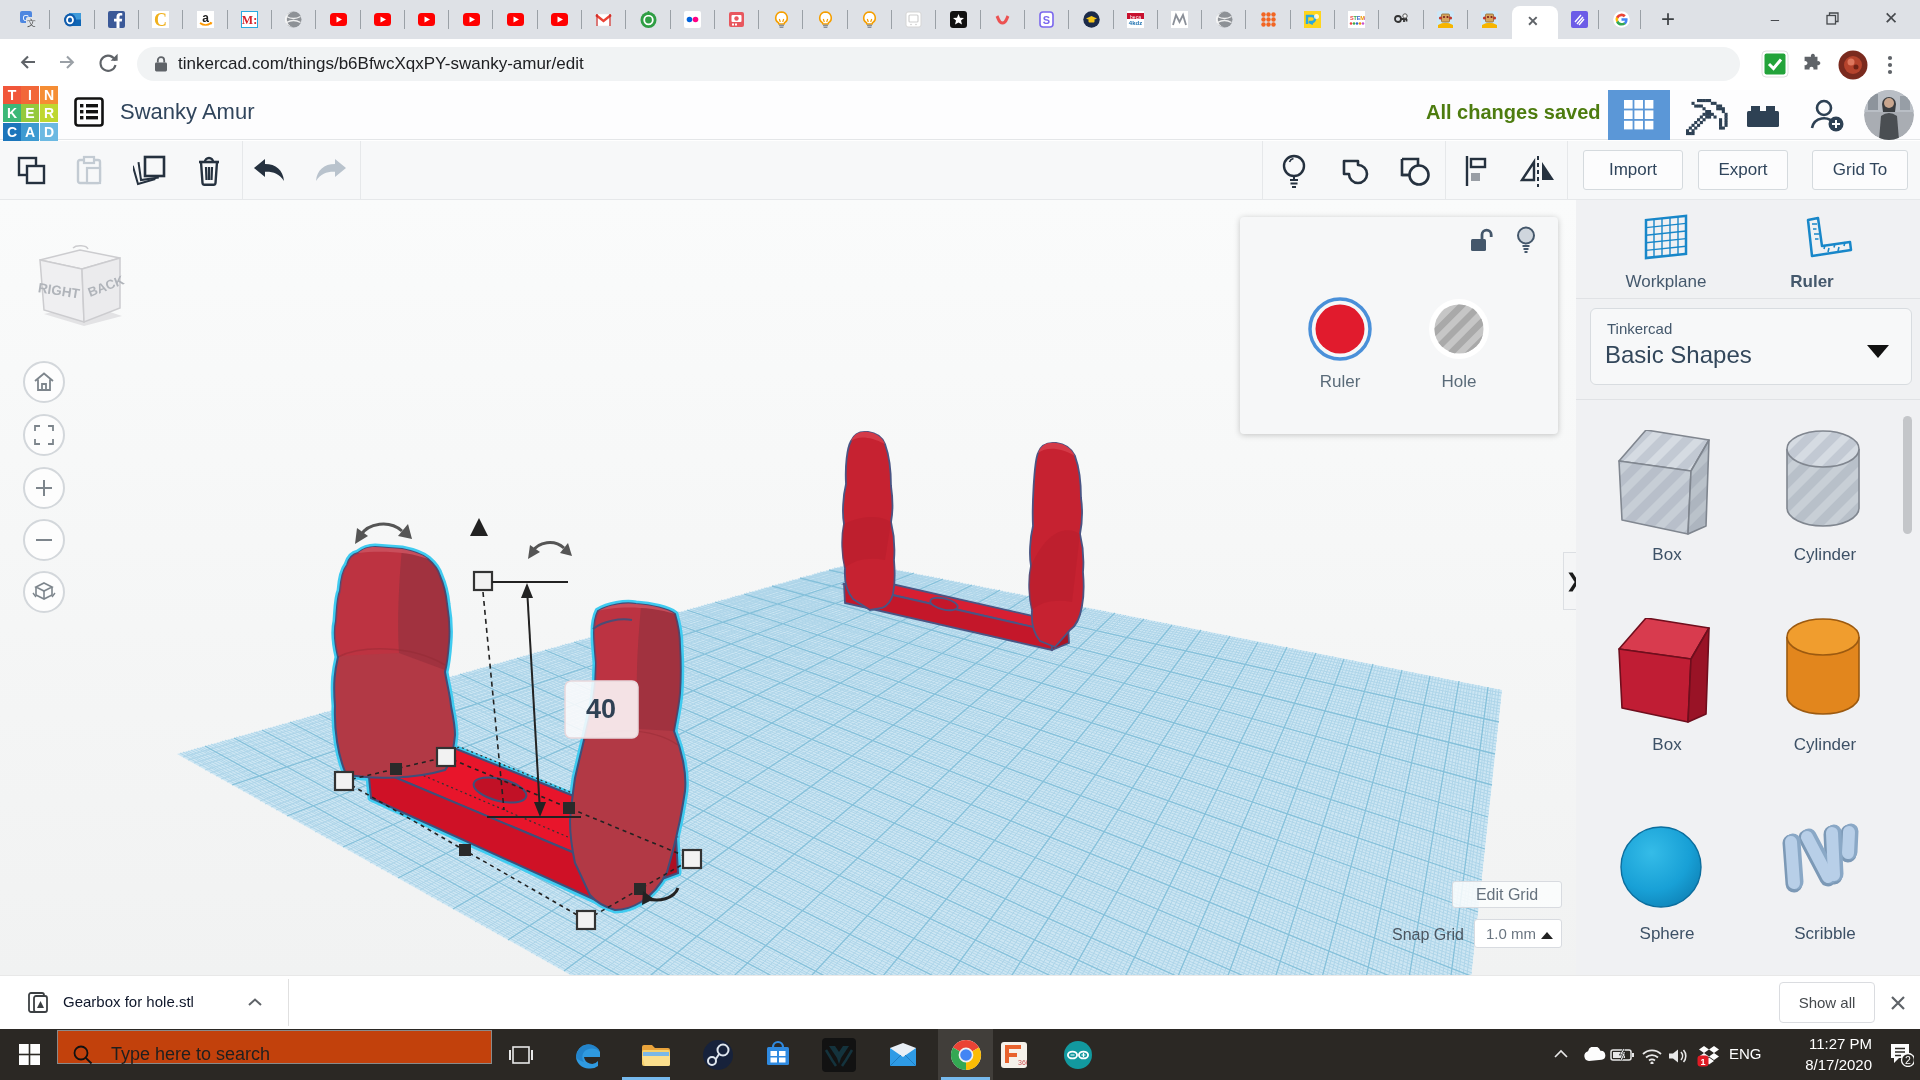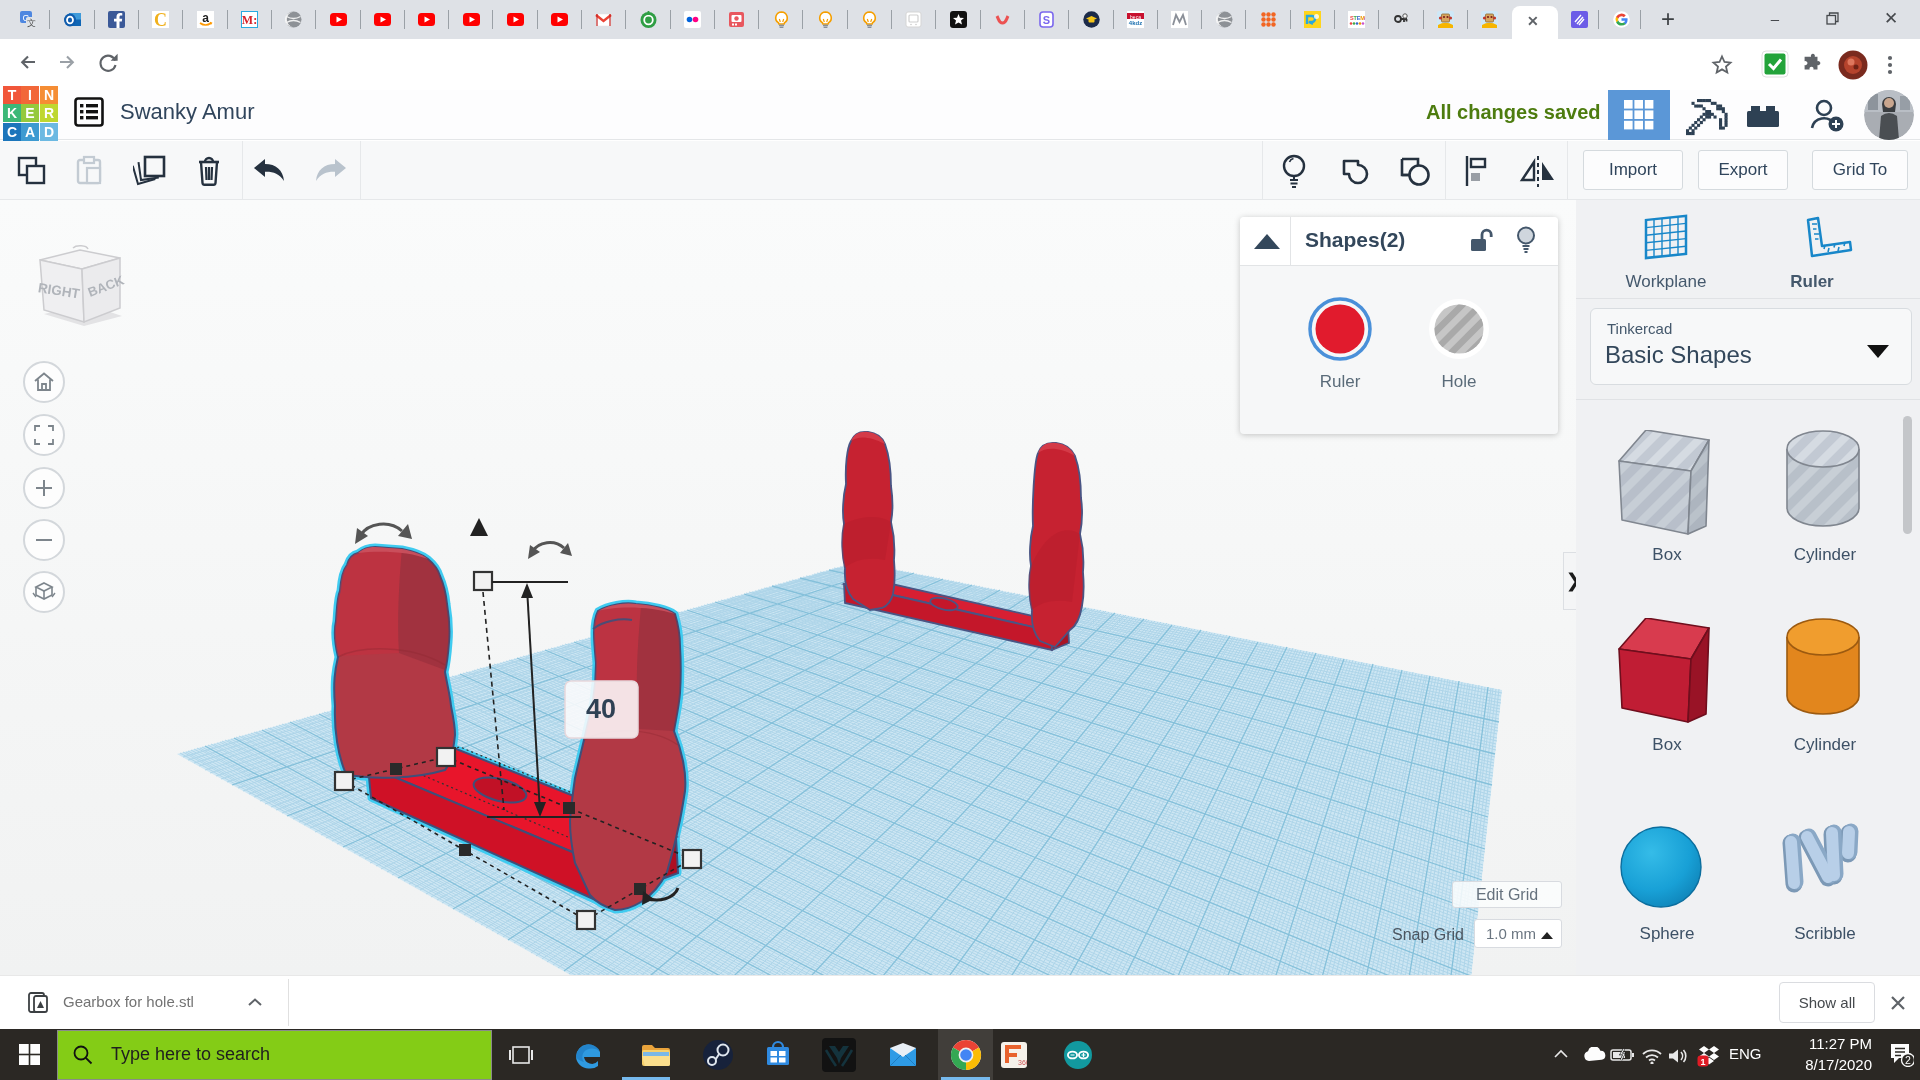--- a/index.html
+++ b/index.html
@@ -41,25 +41,25 @@
   #rpanel { left:1576px; top:200px; width:344px; height:775px; background:#f0f1f3; }
   .rplabel { position:absolute; font-size:17px; color:#44586c; text-align:center; }
   #dropdown { position:absolute; left:14px; top:108px; width:322px; height:77px; background:#f7f8f9; border:1px solid #d8dce0; border-radius:6px; }
   #dropdown .s1 { position:absolute; left:16px; top:11px; font-size:15px; color:#44586c; }
   #dropdown .s2 { position:absolute; left:14px; top:32px; font-size:24px; color:#33475b; }
   #dropdown .car { position:absolute; right:22px; top:36px; width:0; height:0; border-left:11px solid transparent; border-right:11px solid transparent; border-top:13px solid #111; }
   .rpsep { position:absolute; left:0; width:344px; height:1px; background:#e0e2e5; }
   #rscroll { position:absolute; left:327px; top:216px; width:9px; height:118px; background:#c4c6c9; border-radius:5px; }
   .shlabel { position:absolute; font-size:17px; color:#3d5166; width:120px; text-align:center; }
   #dlbar { left:0; top:975px; width:1920px; height:54px; background:#fff; border-top:1px solid #e8e8e8; }
-  #dlname { position:absolute; left:63px; top:17px; font-size:15px; color:#737373; }
+  #dlname { position:absolute; left:63px; top:17px; font-size:15px; color:#0f172a; }
   #dlsep { position:absolute; left:288px; top:3px; width:1px; height:47px; background:#e0e0e0; }
   #showall { position:absolute; left:1779px; top:6px; width:96px; height:41px; border:1px solid #dadce0; border-radius:4px; color:#45494d; font-size:15px; text-align:center; line-height:39px; background:#fff;}
   #taskbar { left:0; top:1029px; width:1920px; height:51px; background:#2b2824; }
-  #tsearch { position:absolute; left:57px; top:1px; width:435px; height:50px; background:#84cc16; border:1px solid #8a8a8a; }
+  #tsearch { position:absolute; left:57px; top:1px; width:435px; height:34px; background:#c2410c; border:1px solid #8a8a8a; }
   #tsearch .t { position:absolute; left:53px; top:13px; font-size:18px; color:#1f1f1f; }
   #chrometile { position:absolute; left:938px; top:0; width:55px; height:51px; background:#413e3a; }
   .underline { position:absolute; top:48px; height:3px; background:#76b9ed; }
   .trayt { position:absolute; color:#fff; font-size:15px; }
 </style>
 </head>
 <body>
 <div id="stage">
   <div id="tabstrip" class="abs">
 <div class="fav" style="left:20px"><svg width="17" height="17" viewBox="0 0 17 17" style="">
@@ -340,20 +340,27 @@
         <circle cx="15" cy="15" r="14.5" fill="#7a2a1e"></circle>
         <circle cx="15" cy="15" r="9" fill="#b5432c"></circle>
         <circle cx="13" cy="12" r="3.5" fill="#e8856a" opacity="0.8"></circle>
         <circle cx="18" cy="17" r="2.5" fill="#5e1a10" opacity="0.8"></circle>
       </svg>
 <svg width="6" height="20" viewBox="0 0 6 20" style="position:absolute;left:1887px;top:16px;">
         <circle cx="3" cy="3" r="2.1" fill="#5f6368"></circle>
         <circle cx="3" cy="10" r="2.1" fill="#5f6368"></circle>
         <circle cx="3" cy="17" r="2.1" fill="#5f6368"></circle>
       </svg>
+    <div id="addr">
+<svg width="16" height="18" viewBox="0 0 16 18" style="position:absolute;left:16px;top:8px;">
+          <rect x="2" y="7.5" width="12" height="9" rx="1.4" fill="#5f6368"></rect>
+          <path d="M4.8,7.5 V5.3 a3.2,3.2 0 0 1 6.4,0 V7.5" fill="none" stroke="#5f6368" stroke-width="1.8"></path>
+        </svg>
+      <span class="url">tinkercad.com/things/b6BfwcXqxPY-swanky-amur/edit</span>
+    </div>
   </div>
   <div id="tchead" class="abs">
     <div id="tclogo">
 <div style="left:0px;top:0px;background:#f1563a;">T</div>
 <div style="left:18px;top:0px;background:#f26739;">I</div>
 <div style="left:37px;top:0px;background:#f58d34;">N</div>
 <div style="left:0px;top:18px;background:#3cb878;">K</div>
 <div style="left:18px;top:18px;background:#95c93d;">E</div>
 <div style="left:37px;top:18px;background:#bfd730;">R</div>
 <div style="left:0px;top:37px;background:#1b75bb;">C</div>
@@ -609,25 +616,20 @@
         <path d="M5,8 V16 L13,20 L21,16 V8" fill="none" stroke="#7d858c" stroke-width="1.6"></path>
         <path d="M13,12 V20" stroke="#7d858c" stroke-width="1.6"></path>
         <path d="M2,14 L5,18 M24,14 L21,18" stroke="#7d858c" stroke-width="1.4"></path>
       </svg>
     <div class="navcirc" style="top:161px"></div>
     <div class="navcirc" style="top:214px"></div>
     <div class="navcirc" style="top:267px"></div>
     <div class="navcirc" style="top:319px"></div>
     <div class="navcirc" style="top:371px"></div>
     <div id="shapespanel">
-      <div id="sp-head">
-        <div class="tri"></div>
-          <div class="vsep"></div>
-        <div class="t">Shapes(2)</div>
-      </div>
 <svg width="24" height="26" viewBox="0 0 24 26" style="position:absolute;left:230px;top:11px;">
           <rect x="1" y="11" width="15" height="12" rx="1.5" fill="#44576b"></rect>
           <path d="M12,11 V6.8 a4.6,4.6 0 0 1 9.2,0 V9" fill="none" stroke="#44576b" stroke-width="2.8"></path>
         </svg>
 <svg width="20" height="28" viewBox="0 0 20 28" style="position:absolute;left:276px;top:9px;">
           <circle cx="10" cy="9.5" r="8" fill="#cfd6dd" stroke="#44576b" stroke-width="2"></circle>
           <path d="M6.5,20 h7 M7.5,23 h5 M8.5,26 h3" stroke="#44576b" stroke-width="1.8"></path>
         </svg>
 <svg width="64" height="64" viewBox="0 0 64 64" style="position:absolute;left:68px;top:80px;">
           <circle cx="32" cy="32" r="30" fill="none" stroke="#4a90d9" stroke-width="3.5"></circle>

